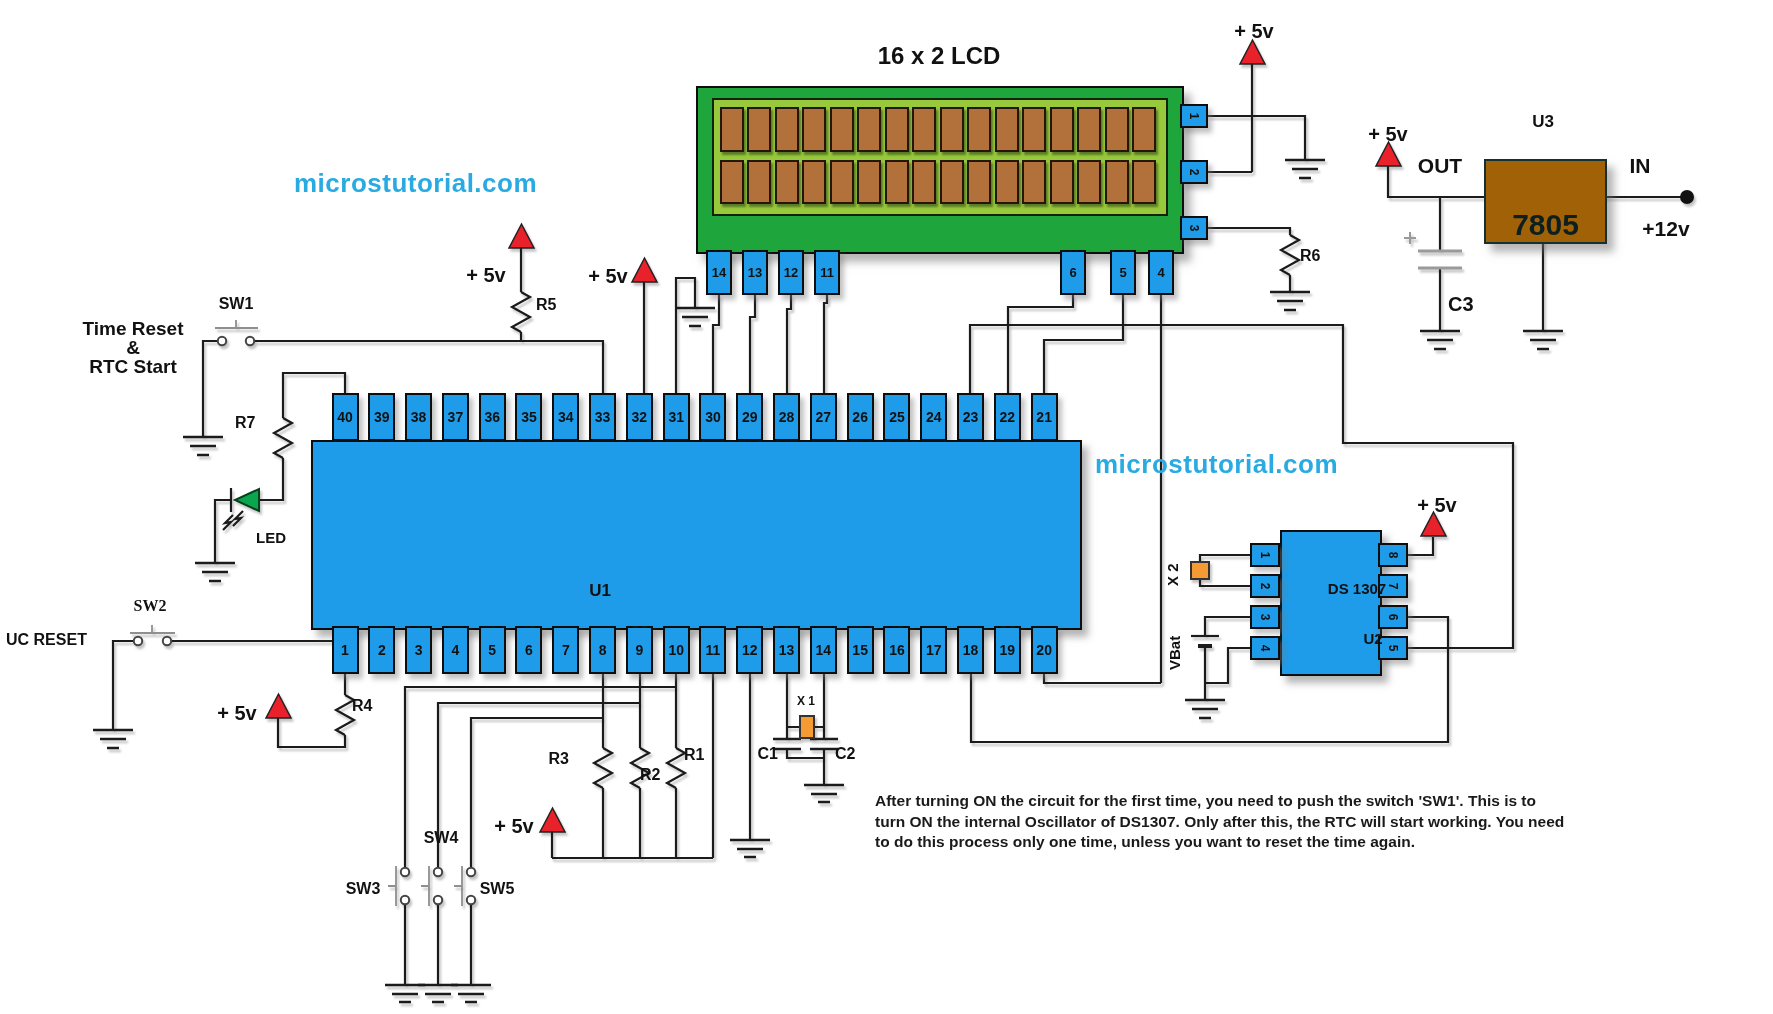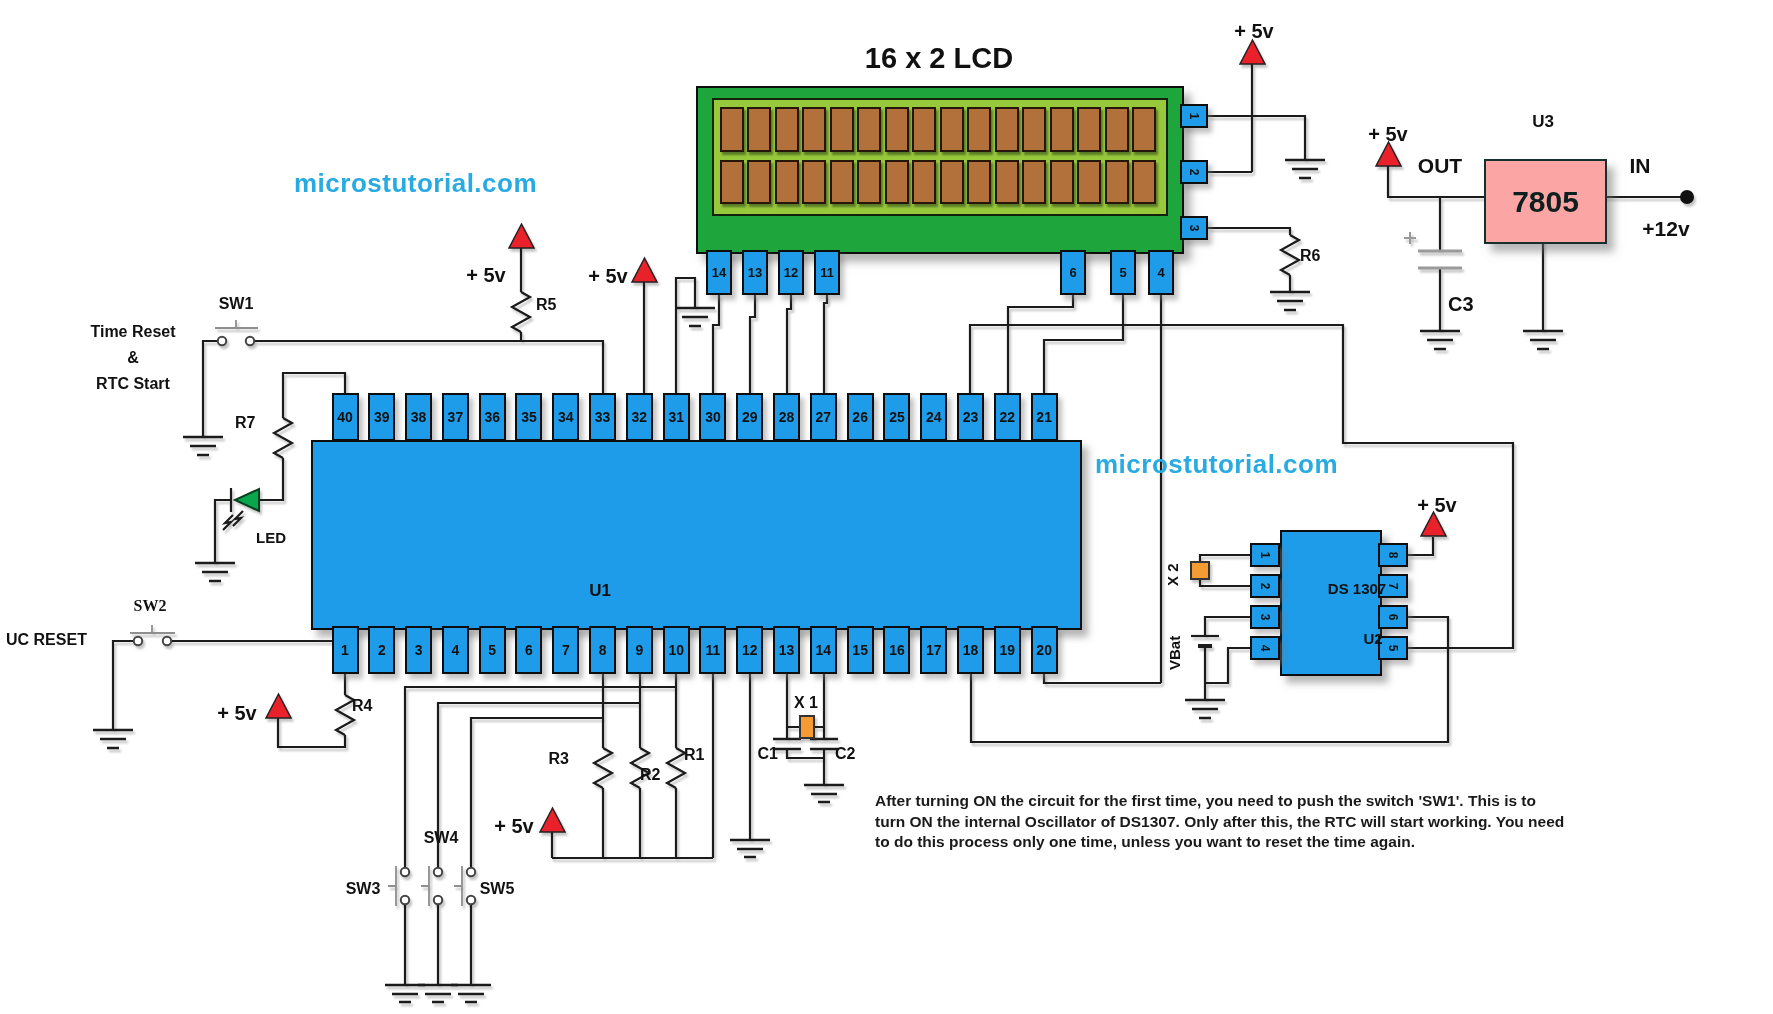--- a/index.html
+++ b/index.html
@@ -24,22 +24,22 @@
   .rot{transform:rotate(90deg);display:inline-block;}
   .vtext{position:absolute;writing-mode:vertical-rl;transform:rotate(180deg);font-weight:bold;}
   
   #lcd-board{left:696px;top:86px;width:484px;height:164px;background:#1EA53C;border:2px solid #0d0d0d;
              box-shadow:7px 8px 8px rgba(110,110,110,.5);}
   #lcd-panel{left:712px;top:98px;width:452px;height:114px;background:#98C93C;border:2px solid #15220a;}
   #lcd-cells{left:720px;top:107px;width:436px;height:97px;display:grid;
              grid-template-columns:repeat(16,1fr);grid-template-rows:1fr 1fr;column-gap:3.5px;row-gap:8px;}
   #lcd-cells .cell{background:#B2703A;border:2px solid #26160a;box-shadow:2px 3px 2px rgba(40,60,20,.55);}
   
-  #reg{left:1484px;top:159px;width:119px;height:81px;background:#fca5a5;border:2px solid #15302e;
-       display:flex;align-items:center;justify-content:center;font-size:30px;font-weight:bold;color:#0d1f1e;
+  #reg{left:1484px;top:159px;width:119px;height:81px;background:#a16207;border:2px solid #15302e;
+       display:flex;align-items:flex-end;justify-content:center;font-size:30px;font-weight:bold;color:#0d1f1e;
        box-shadow:7px 8px 8px rgba(110,110,110,.5);}
   svg{position:absolute;left:0;top:0;}
   .wire{stroke:#1b1b1b;stroke-width:2.2;fill:none;}
   .gry{stroke:#8f8f8f;stroke-width:1.8;fill:none;}
   .gnd{stroke:#1b1b1b;stroke-width:2.4;fill:none;}
   .plate{stroke:#1b1b1b;stroke-width:2.6;fill:none;}
   .plategray{stroke:#9a9a9a;stroke-width:3.2;fill:none;}
   .arrow{fill:#E8212B;stroke:#222;stroke-width:1.5;}
   .swc{fill:#fff;stroke:#444;stroke-width:2;}
 </style>
@@ -201,21 +201,21 @@
     <rect x="1191" y="562" width="18" height="17" fill="#F59B33" stroke="#333" stroke-width="2"></rect>
 
     <g>
       <path d="M1191,636 H1219" stroke="#1b1b1b" stroke-width="2.2"></path>
       <path d="M1198,646 H1212" stroke="#1b1b1b" stroke-width="4"></path>
     </g>
 
     <circle cx="1687" cy="197" r="7" fill="#111"></circle>
   </svg>
 
-  <div class="lbl c" style="left:839px;top:42px;width:200px;font-size:29px;">16 x 2 LCD</div>
+  <div class="lbl c" style="left:839px;top:42px;width:200px;font-size:24px;">16 x 2 LCD</div>
   <div class="abs" id="lcd-board"></div>
   <div class="abs" id="lcd-panel"></div>
   <div class="abs" id="lcd-cells">
     <div class="cell"></div>
       <div class="cell"></div>
       <div class="cell"></div>
       <div class="cell"></div>
       <div class="cell"></div>
       <div class="cell"></div>
       <div class="cell"></div>
@@ -441,29 +441,29 @@
 
   <div class="lbl rlbl" style="left:536px;top:296px;">R5</div>
   <div class="lbl rlbl" style="left:235px;top:414px;">R7</div>
   <div class="lbl rlbl" style="left:352px;top:697px;">R4</div>
   <div class="lbl rlbl r" style="left:531px;top:750px;width:38px;">R3</div>
   <div class="lbl rlbl" style="left:640px;top:731px;margin-top:35px;">R2</div>
   <div class="lbl rlbl" style="left:684px;top:746px;">R1</div>
   <div class="lbl rlbl" style="left:1300px;top:247px;">R6</div>
   <div class="lbl rlbl r" style="left:740px;top:745px;width:38px;">C1</div>
   <div class="lbl rlbl" style="left:835px;top:745px;">C2</div>
-  <div class="lbl c" style="left:776px;top:694px;width:60px;font-size:16px;">X 1</div>
+  <div class="lbl c" style="left:776px;top:694px;width:60px;font-size:12px;">X 1</div>
   <div class="lbl" style="left:256px;top:529px;font-size:15px;">LED</div>
 
   <div class="lbl c" style="left:206px;top:295px;width:60px;font-size:16px;">SW1</div>
   <div class="lbl c" style="left:120px;top:597px;width:60px;font-size:16px;font-family:Liberation Serif, serif;">SW2</div>
   <div class="lbl c" style="left:333px;top:880px;width:60px;font-size:16px;">SW3</div>
   <div class="lbl c" style="left:411px;top:829px;width:60px;font-size:16px;">SW4</div>
   <div class="lbl c" style="left:467px;top:880px;width:60px;font-size:16px;">SW5</div>
-  <div class="lbl c" style="left:73px;top:319px;width:120px;font-size:16px;line-height:26px;">Time Reset
+  <div class="lbl c" style="left:73px;top:319px;width:120px;font-size:19px;line-height:19px;">Time Reset
 &amp;
 RTC Start</div>
   <div class="lbl" style="left:6px;top:631px;font-size:16px;">UC RESET</div>
 
   <div class="wm" style="left:294px;top:168px;">microstutorial.com</div>
   <div class="wm" style="left:1095px;top:449px;">microstutorial.com</div>
 
   <div class="lbl" style="left:875px;top:791px;width:690px;font-size:15.5px;line-height:20.5px;color:#1a1a1a;">After turning ON the circuit for the first time, you need to push the switch 'SW1'. This is to
 turn ON the internal Oscillator of DS1307. Only after this, the RTC will start working. You need
 to do this process only one time, unless you want to reset the time again.</div>

